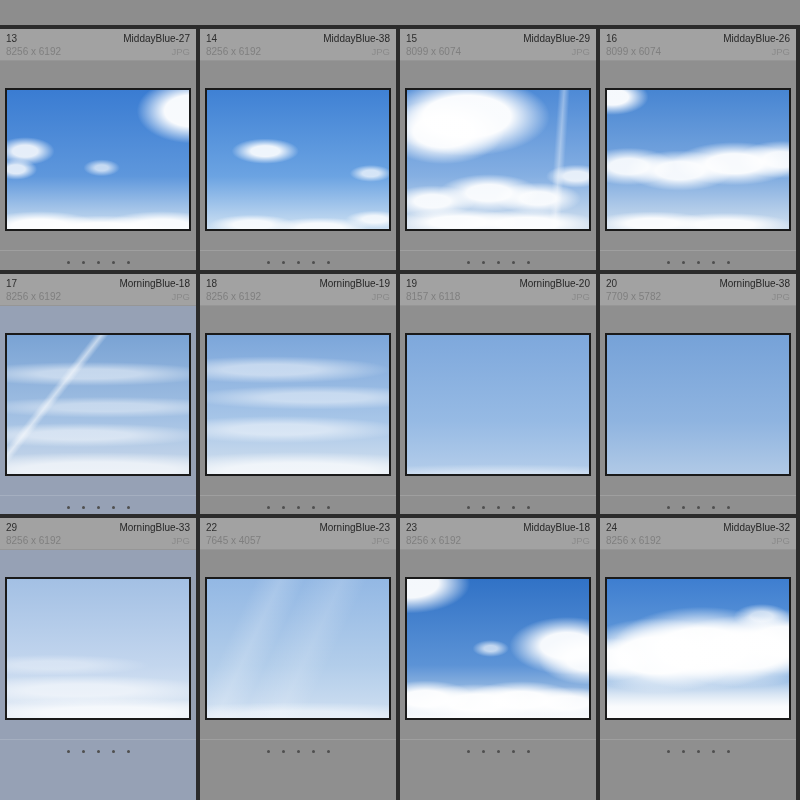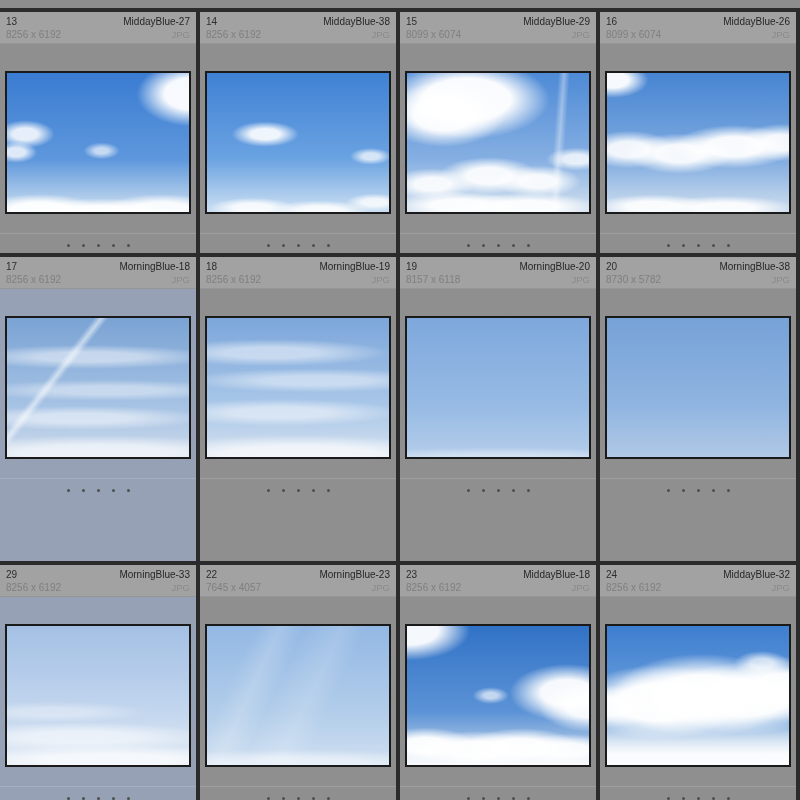--- a/index.html
+++ b/index.html
@@ -8,21 +8,21 @@
     --text-muted:#7f7f7f; --thumb-border:#1a1a1a; --dot:#4f4f4f;
   }
   *{margin:0;padding:0;box-sizing:border-box}
   html,body{width:800px;height:800px;overflow:hidden}
   body{font-family:"Liberation Sans","DejaVu Sans",sans-serif;background:var(--page-bg)}
   .page{width:800px;height:800px;display:flex;flex-direction:column;background:var(--page-bg)}
   .top-strip{height:25px;background:var(--page-bg)}
   .grid{flex:1;display:flex;flex-direction:column;border-top:4px solid var(--divider)}
   .row{display:flex}
   .row-1{height:245px;border-bottom:4px solid var(--divider)}
-  .row-2{height:308px;border-bottom:4px solid var(--divider)}
+  .row-2{height:244px;border-bottom:4px solid var(--divider)}
   .row-3{flex:1}
   .cell{width:200px;border-right:4px solid var(--divider);display:flex;flex-direction:column;overflow:hidden;background:var(--cell-body)}
   .cell-header{background:var(--header-bg);width:100%;padding:3px 6px 2px;flex:0 0 31px;border-bottom:1px solid rgba(0,0,0,.07)}
   .hrow{display:flex;justify-content:space-between;align-items:baseline;line-height:13px}
   .idx{font-size:10px;color:var(--text-primary)}
   .fname{font-size:10px;color:#262626}
   .dims{font-size:10px;color:var(--text-muted)}
   .fmt{font-size:9.5px;color:#8a8a8a}
   .cell-body{flex:1;display:flex;flex-direction:column;align-items:center;background:var(--cell-body)}
   .cell.selected .cell-body{background:var(--cell-selected)}
@@ -271,21 +271,21 @@
             </div>
     </div>
   </div>
         <div class="cell">
     <div class="cell-header">
       <div class="hrow">
         <span class="idx">20</span>
         <span class="fname">MorningBlue-38</span>
       </div>
       <div class="hrow">
-        <span class="dims">8730 x 5782</span>
+        <span class="dims">7709 x 5782</span>
         <span class="fmt">JPG</span>
       </div>
     </div>
     <div class="cell-body">
       <div class="thumb pat-plain" style="--t: #76a2d8; --m: #8fb4e0; --b: #b0c9e6;"></div>
       <div class="dots-wrap">
               <span class="dot"></span>
               <span class="dot"></span>
               <span class="dot"></span>
               <span class="dot"></span>

